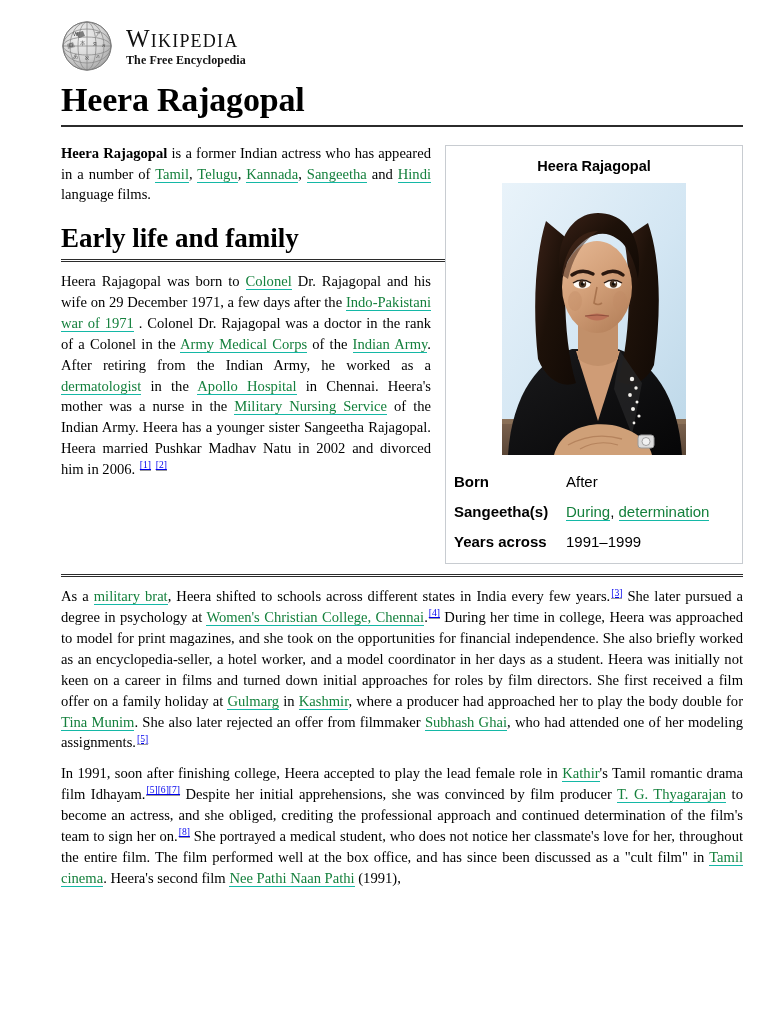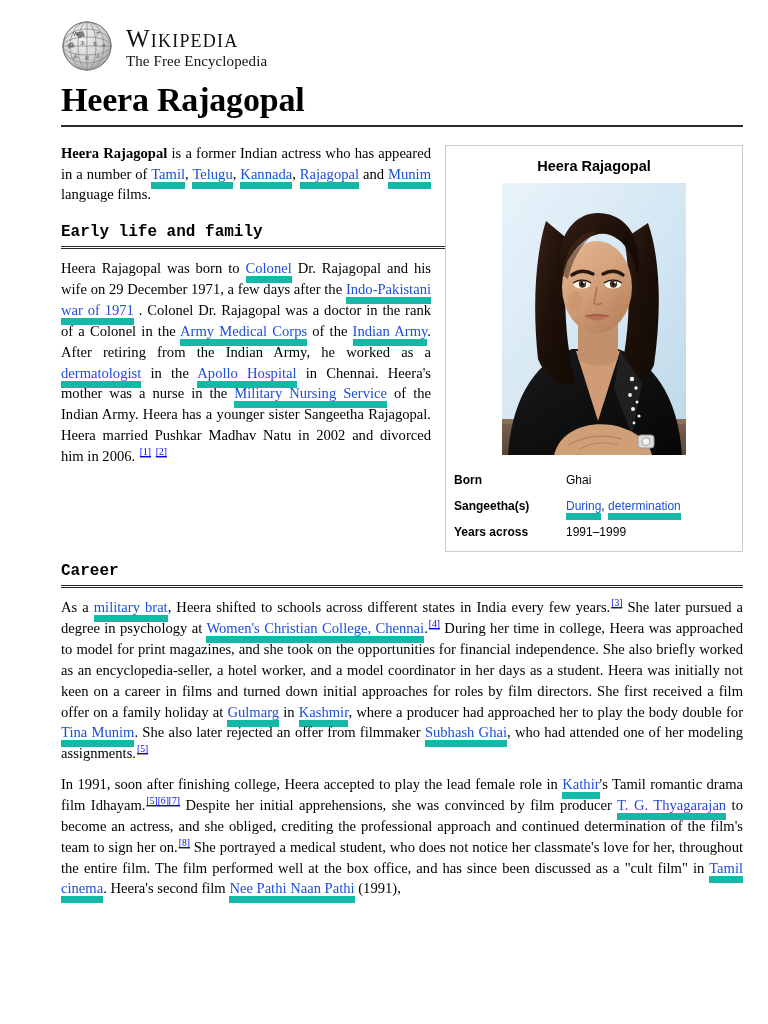--- a/index.html
+++ b/index.html
@@ -45,24 +45,25 @@
     font-family: "Liberation Serif", "DejaVu Serif", serif;
     font-size: 25px;
     letter-spacing: 1.2px;
     color: #111;
     font-variant: small-caps;
     text-transform: lowercase;
     font-weight: 400;
   }
   .wordmark .tagline {
     font-family: "Liberation Serif", "DejaVu Serif", serif;
-    font-size: 15px;
+    font-size: 12px;
     color: #111;
     margin-top: 3px;
     letter-spacing: 0.1px;
+    font-weight: bold;
   }
 
   
   h1.page-title {
     font-family: "Liberation Serif", "DejaVu Serif", serif;
     font-size: 34px;
     font-weight: 700;
     margin: 6px 0 0 0;
     padding: 0 0 6px 0;
     letter-spacing: -0.2px;
@@ -105,37 +106,37 @@
     overflow: hidden;
     background: #d8e8f2;
   }
   .portrait svg { display:block; }
   table.infobox-data {
     width: 100%;
     border-collapse: collapse;
     margin-top: 2px;
   }
   table.infobox-data td {
-    font-size: 12px;
+    font-size: 15px;
     padding: 5px 6px 5px 8px;
     vertical-align: top;
     line-height: 1.35;
   }
   table.infobox-data td.lbl {
     font-weight: 700;
     width: 112px;
     white-space: nowrap;
   }
   table.infobox-data td.val { color: #000; }
   .pad-bottom-box { height: 6px; }
 
   
   h2.section {
-    font-family: Liberation Mono, monospace;
-    font-size: 16px;
+    font-family: Liberation Serif, serif;
+    font-size: 27px;
     font-weight: 700;
     margin: 18px 0 0 0;
     padding: 0 0 5px 0;
     clear: none;
   }
   .h2-rule {
     border-top: 1px solid #2b2b2b;
     border-bottom: 1px solid #2b2b2b;
     height: 3px;
     margin-bottom: 9px;
@@ -144,23 +145,23 @@
 
   
   p.body {
     font-size: 14.6px;
     line-height: 1.43;
     text-align: justify;
     margin: 0 0 10px 0;
     hyphens: none;
   }
   a.wl {
-    color: #1d4ed8;
+    color: #15803d;
     text-decoration: none;
-    border-bottom: 7px solid #14b8a6;
+    border-bottom: 1px solid #14b8a6;
   }
   .ref {
     font-size: 9.6px;
     vertical-align: super;
     line-height: 0;
     border-bottom: 1px solid #9a9a9a;
     margin-left: 1px;
   }
   .it { }
   .bold { font-weight: 700; }
@@ -306,43 +307,42 @@
 
             <rect x="136" y="252" width="16" height="13" rx="3" fill="#dcdcdc" stroke="#9a9a9a"></rect>
             <circle cx="144" cy="258.5" r="4" fill="#f2f2f2" stroke="#8f8f8f" stroke-width="0.8"></circle>
           </svg>
         </div>
       </div>
       <table class="infobox-data">
         <tbody>
           <tr>
             <td class="lbl">Born</td>
-            <td class="val">Ghai</td>
+            <td class="val">After</td>
           </tr>
           <tr>
             <td class="lbl">Sangeetha(s)</td>
             <td class="val"><a class="wl" href="#">During</a><span>, </span><a class="wl" href="#">determination</a></td>
           </tr>
           <tr>
             <td class="lbl">Years across</td>
             <td class="val">1991–1999</td>
           </tr>
         </tbody>
       </table>
       <div class="pad-bottom-box"></div>
     </div>
 
-    <p class="body"><span class="bold">Heera Rajagopal</span><span> is a former Indian actress who has appeared in a number of </span><a class="wl" href="#">Tamil</a><span>, </span><a class="wl" href="#">Telugu</a><span>, </span><a class="wl" href="#">Kannada</a><span>, </span><a class="wl" href="#">Rajagopal</a><span> and </span><a class="wl" href="#">Munim</a><span> language films.</span></p>
+    <p class="body"><span class="bold">Heera Rajagopal</span><span> is a former Indian actress who has appeared in a number of </span><a class="wl" href="#">Tamil</a><span>, </span><a class="wl" href="#">Telugu</a><span>, </span><a class="wl" href="#">Kannada</a><span>, </span><a class="wl" href="#">Sangeetha</a><span> and </span><a class="wl" href="#">Hindi</a><span> language films.</span></p>
 
     <h2 class="section">Early life and family</h2>
     <div class="h2-rule"></div>
     <p class="body"><span>Heera Rajagopal was born to </span><a class="wl" href="#">Colonel</a><span> Dr. Rajagopal and his wife on 29 December 1971, a few days after the </span><a class="wl" href="#">Indo-Pakistani war of 1971</a><span> . Colonel Dr. Rajagopal was a doctor in the rank of a Colonel in the </span><a class="wl" href="#">Army Medical Corps</a><span> of the </span><a class="wl" href="#">Indian Army</a><span>. After retiring from the Indian Army, he worked as a </span><a class="wl" href="#">dermatologist</a><span> in the </span><a class="wl" href="#">Apollo Hospital</a><span> in Chennai. Heera's mother was a nurse in the </span><a class="wl" href="#">Military Nursing Service</a><span> of the Indian Army. Heera has a younger sister Sangeetha Rajagopal. Heera married Pushkar Madhav Natu in 2002 and divorced him in 2006. </span><a class="ref" href="#">[1]</a> <a class="ref" href="#">[2]</a></p>
 
     <div class="full-width">
-      <h2 class="section career-h">Career</h2>
       <div class="h2-rule"></div>
 
       <p class="body"><span>As a </span><a class="wl" href="#">military brat</a><span>, Heera shifted to schools across different states in India every few years.</span><a class="ref" href="#">[3]</a><span> She later pursued a degree in psychology at </span><a class="wl" href="#">Women's Christian College, Chennai</a><span>.</span><a class="ref" href="#">[4]</a><span> During her time in college, Heera was approached to model for print magazines, and she took on the opportunities for financial independence. She also briefly worked as an encyclopedia-seller, a hotel worker, and a model coordinator in her days as a student. Heera was initially not keen on a career in films and turned down initial approaches for roles by film directors. She first received a film offer on a family holiday at </span><a class="wl" href="#">Gulmarg</a><span> in </span><a class="wl" href="#">Kashmir</a><span>, where a producer had approached her to play the body double for </span><a class="wl" href="#">Tina Munim</a><span>. She also later rejected an offer from filmmaker </span><a class="wl" href="#">Subhash Ghai</a><span>, who had attended one of her modeling assignments.</span><a class="ref" href="#">[5]</a></p>
 
       <p class="body"><span>In 1991, soon after finishing college, Heera accepted to play the lead female role in </span><a class="wl" href="#">Kathir</a><span>'s Tamil romantic drama film </span><span class="it">Idhayam</span><span>.</span><a class="ref" href="#">[5][6][7]</a><span> Despite her initial apprehensions, she was convinced by film producer </span><a class="wl" href="#">T. G. Thyagarajan</a><span> to become an actress, and she obliged, crediting the professional approach and continued determination of the film's team to sign her on.</span><a class="ref" href="#">[8]</a><span> She portrayed a medical student, who does not notice her classmate's love for her, throughout the entire film. The film performed well at the box office, and has since been discussed as a "cult film" in </span><a class="wl" href="#">Tamil cinema</a><span>. Heera's second film </span><a class="wl it" href="#">Nee Pathi Naan Pathi</a><span> (1991),</span></p>
     </div>
 
   </div>
 </div>
 

